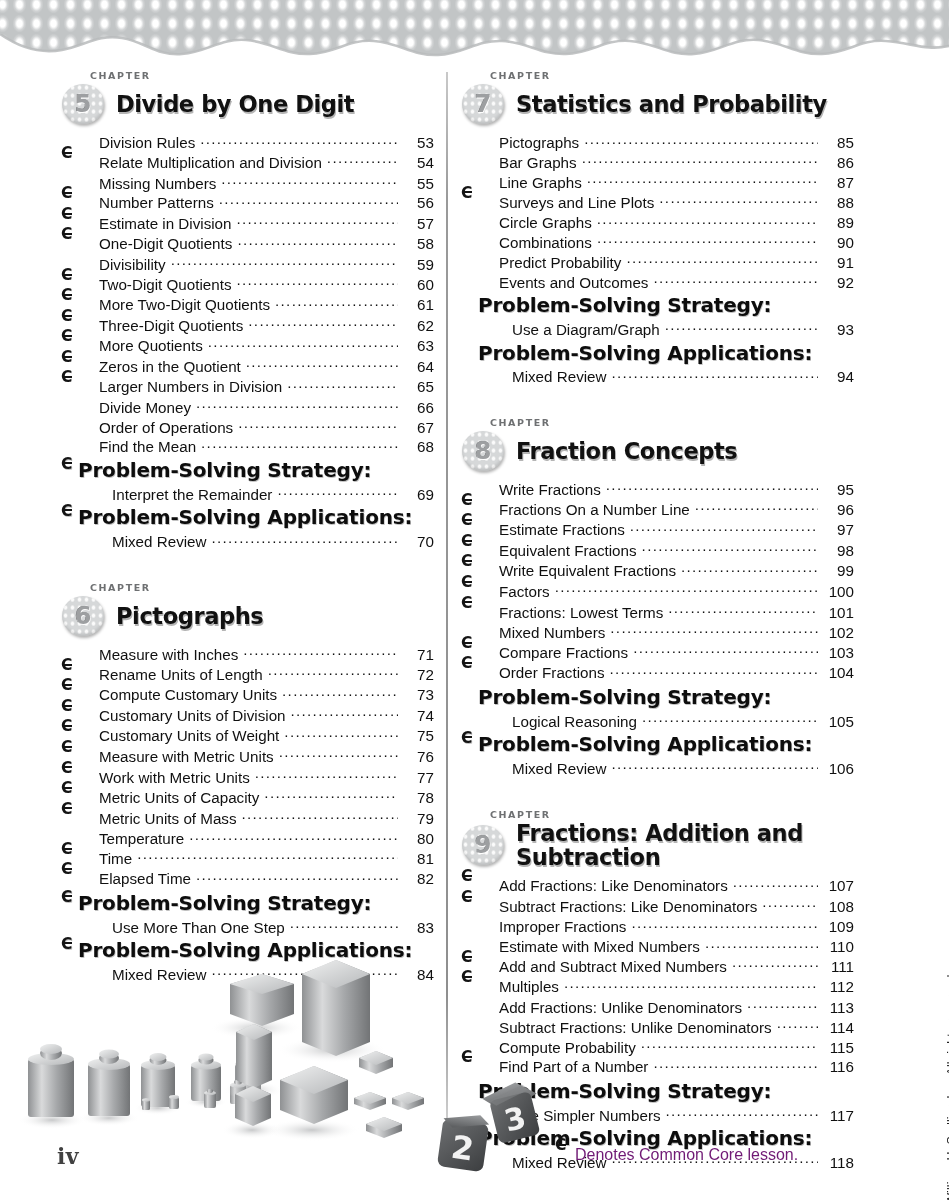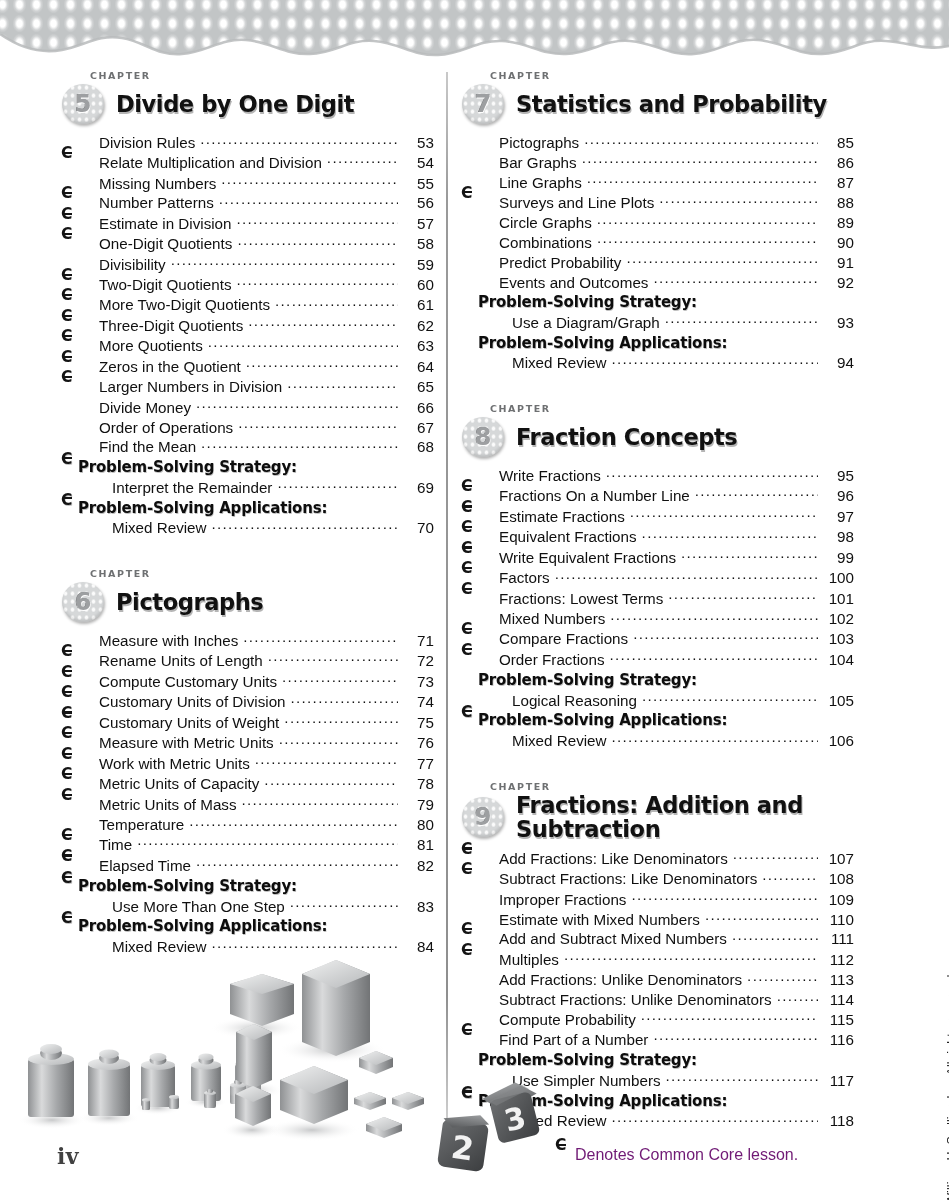--- a/index.html
+++ b/index.html
@@ -186,21 +186,21 @@
   
   .toc-row.plain .toc-label { padding-left: 21px; }
   .toc-row.sub   .toc-label { padding-left: 34px; }
 
   
   .ps-head {
     display: flex;
     align-items: baseline;
     font-family: "DejaVu Sans", sans-serif;
     font-weight: bold;
-    font-size: 15px;
+    font-size: 20px;
     letter-spacing: -0.2px;
     line-height: 1.38;
     color: #0d0d0d;
     text-shadow: 0.7px 1px 0.3px rgba(130,130,130,0.5);
   }
   .ps-head .cc-slot { top: 1px; }
   .ps-head.noc .ps-text { padding-left: 16px; }
   .gap-lg { height: 30px; }
 
   

